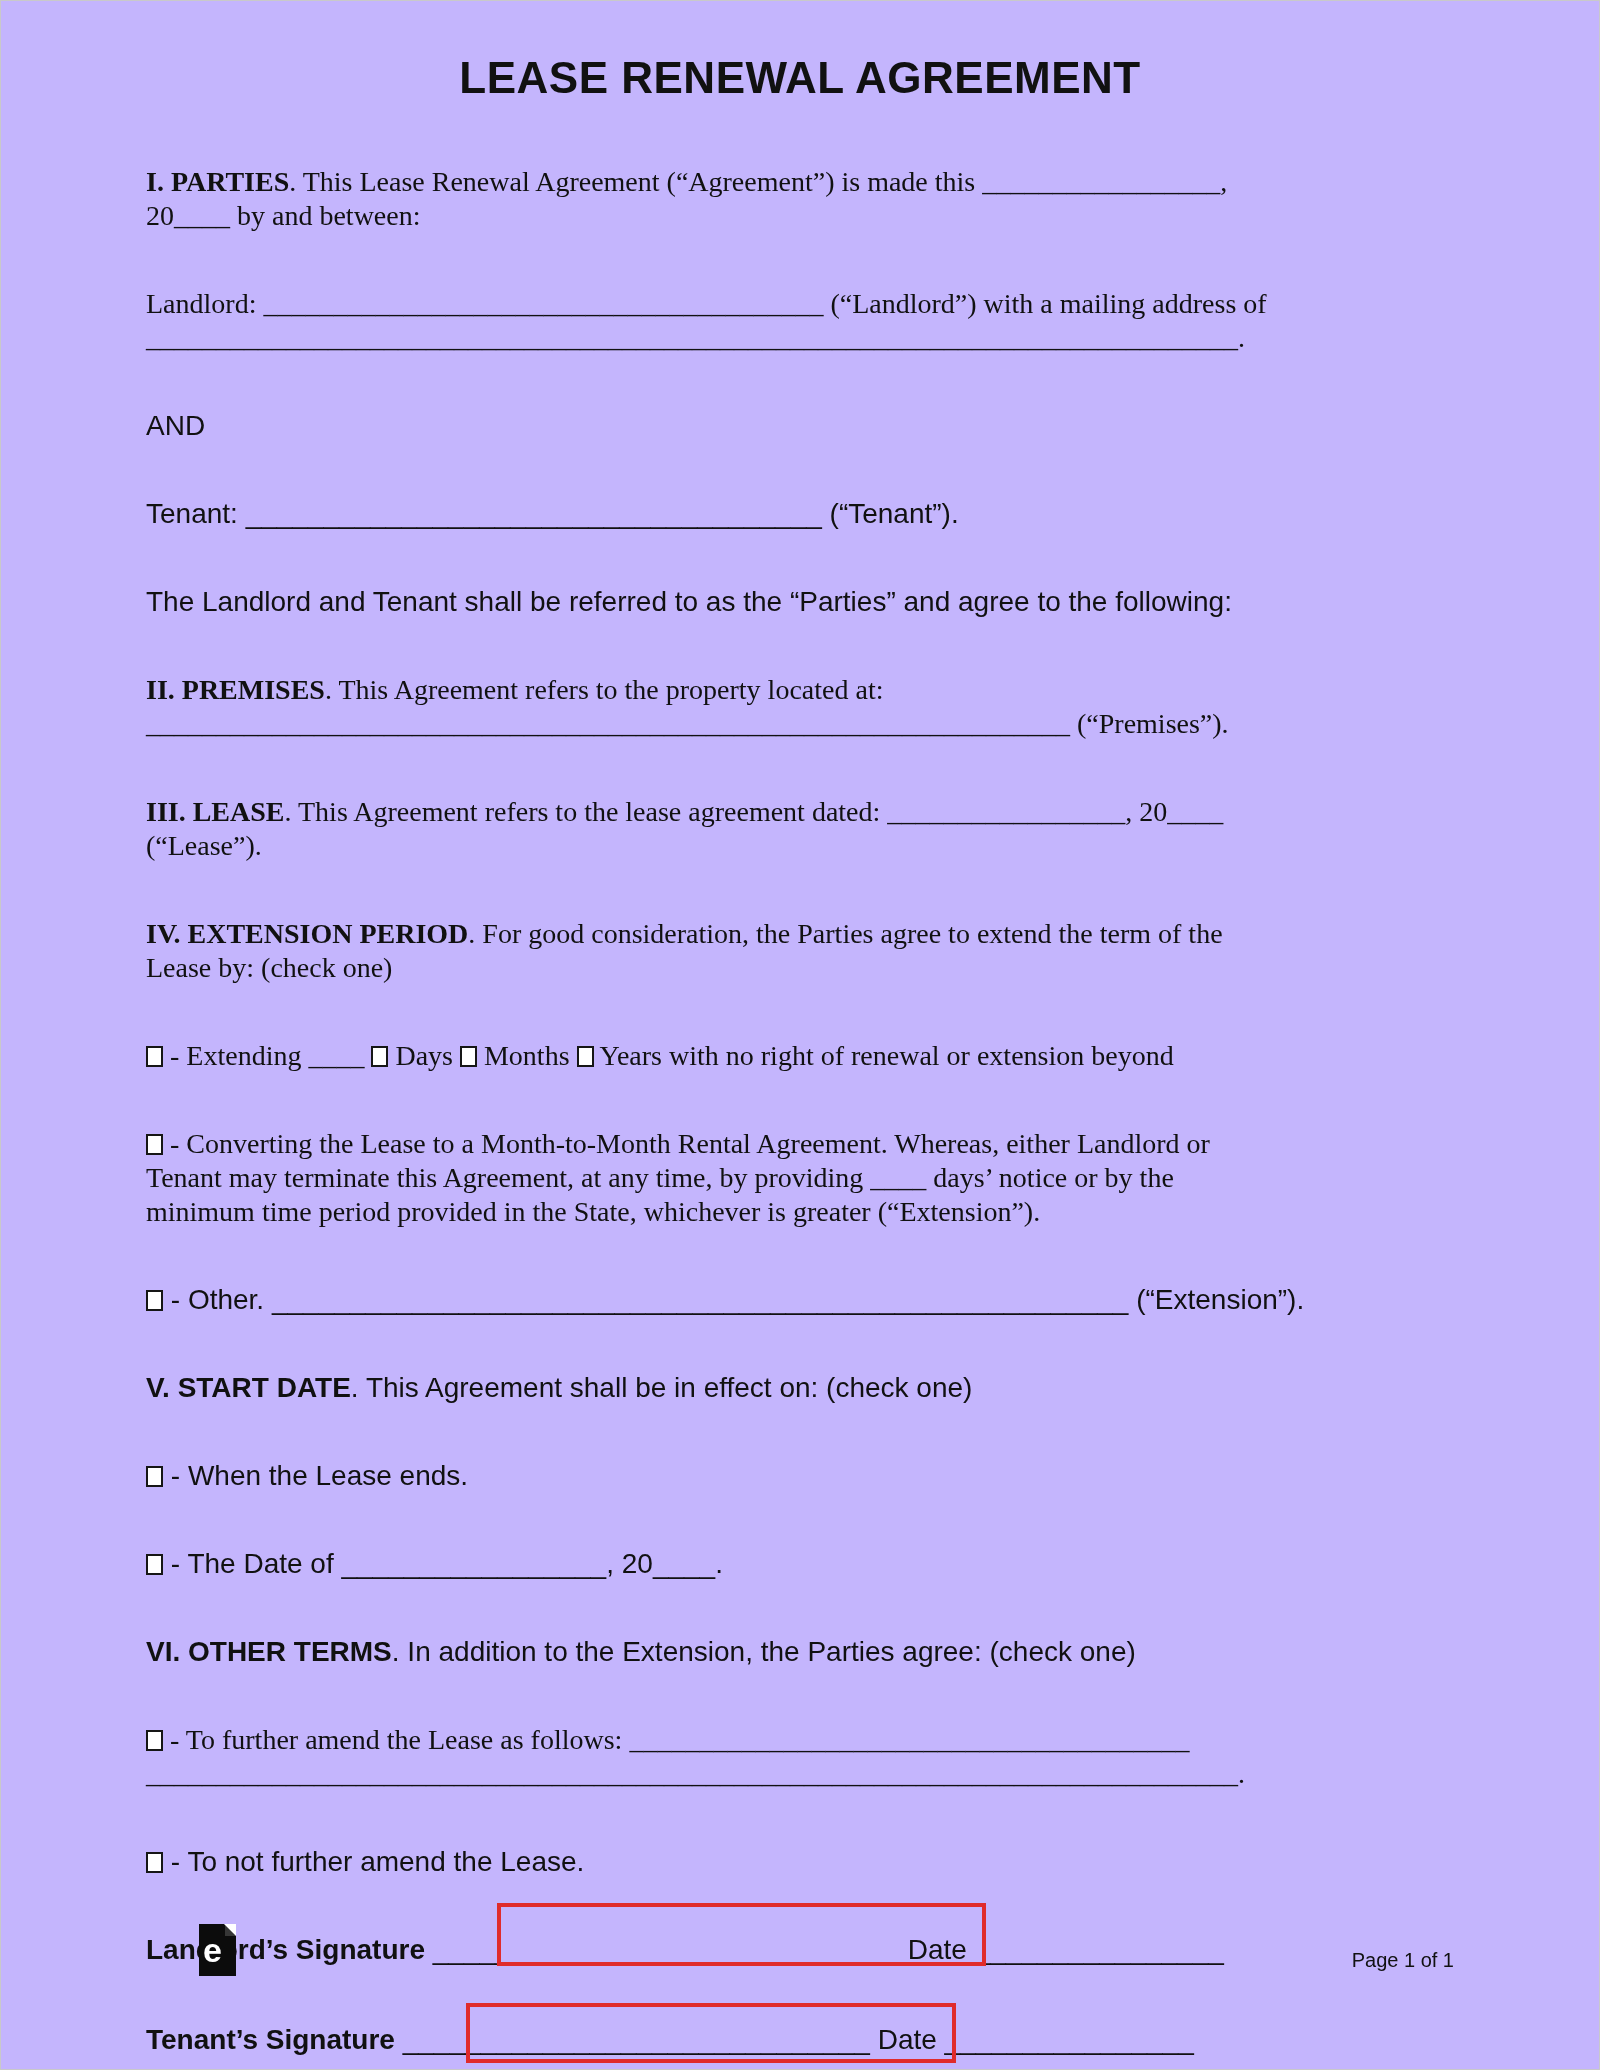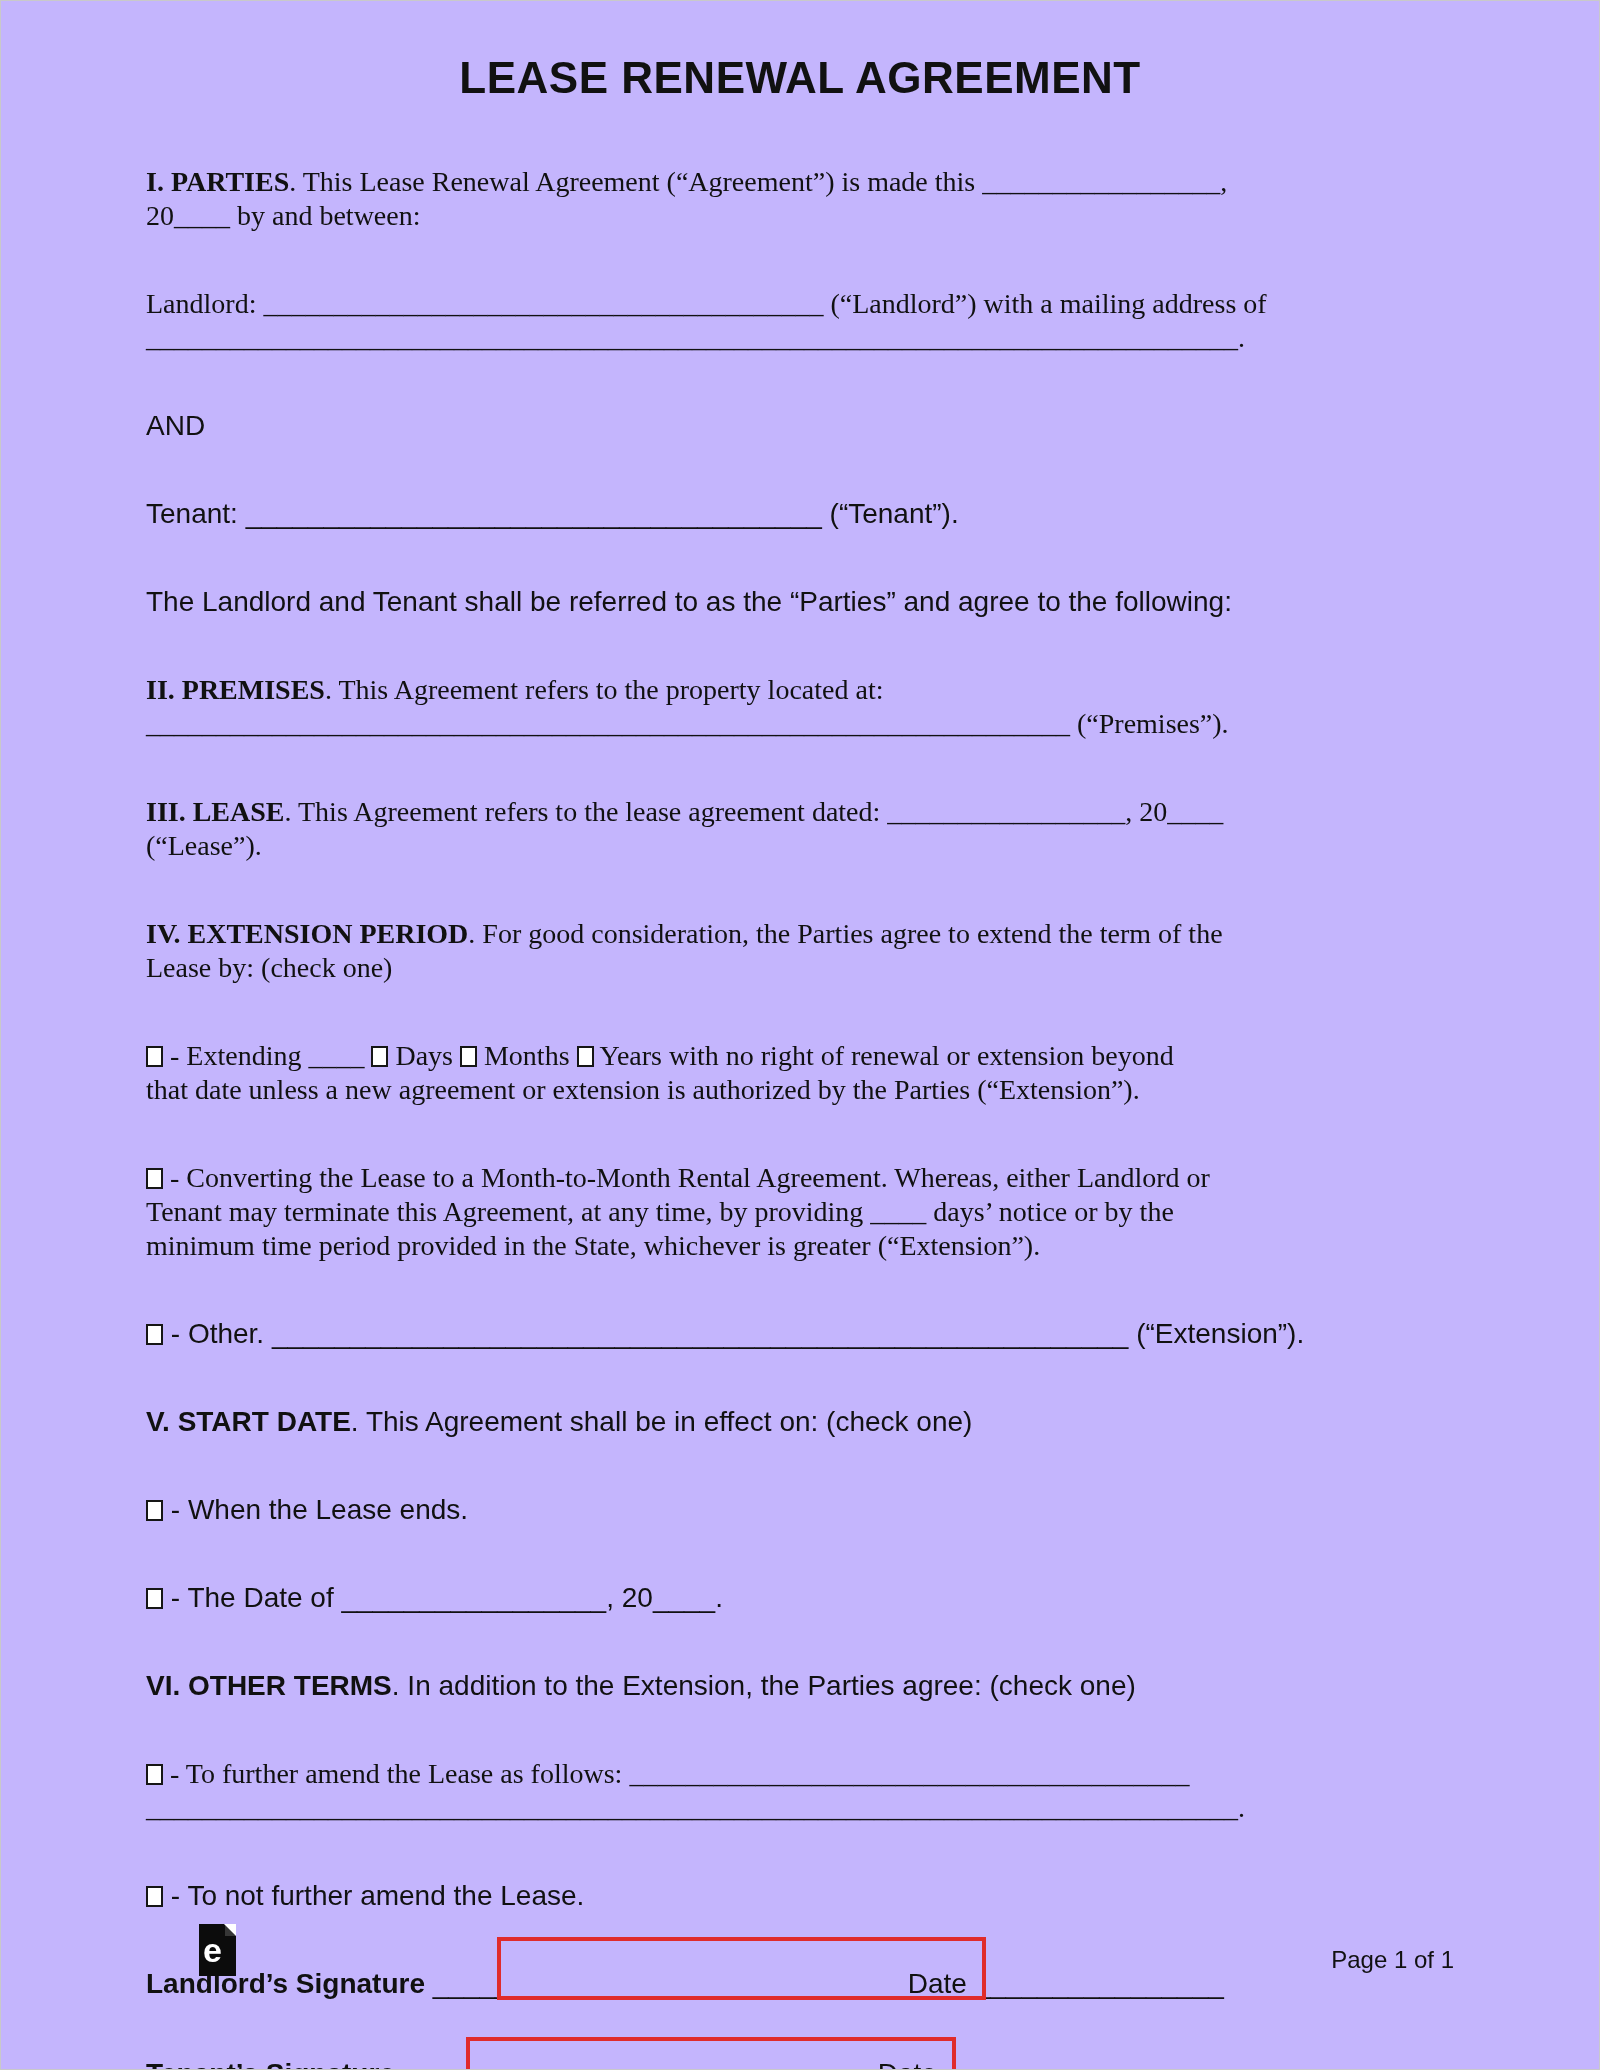--- a/index.html
+++ b/index.html
@@ -75,21 +75,21 @@
     color: #ffffff;
     font-weight: bold;
     font-size: 34px;
     line-height: 36px;
     font-family: "Liberation Sans", sans-serif;
   }
   .page-num {
     position: absolute;
     right: 145px;
     top: 1944px;
-    font-size: 24px;
+    font-size: 20px;
     line-height: 30px;
     color: #111111;
   }
 </style>
 </head>
 <body>
 
 <div class="page">
   <div class="content">
 
@@ -121,21 +121,20 @@
       <span class="line">(“Lease”).</span>
     </p>
 
     <p class="para">
       <span class="line"><span class="b">IV. EXTENSION PERIOD</span><span>. For good consideration, the Parties agree to extend the term of the</span></span>
       <span class="line">Lease by: (check one)</span>
     </p>
 
     <p class="para">
       <span class="line"><span class="cb"></span><span> - Extending ____ </span><span class="cb"></span><span> Days </span><span class="cb"></span><span> Months </span><span class="cb"></span><span> Years with no right of renewal or extension beyond</span></span>
-      <span class="line">that date unless a new agreement or extension is authorized by the Parties (“Extension”).</span>
     </p>
 
     <p class="para">
       <span class="line"><span class="cb"></span><span> - Converting the Lease to a Month-to-Month Rental Agreement. Whereas, either Landlord or</span></span>
       <span class="line">Tenant may terminate this Agreement, at any time, by providing ____ days’ notice or by the</span>
       <span class="line">minimum time period provided in the State, whichever is greater (“Extension”).</span>
     </p>
 
     <p class="para">
       <span class="cb"></span><span> - Other. _______________________________________________________ (“Extension”).</span>

